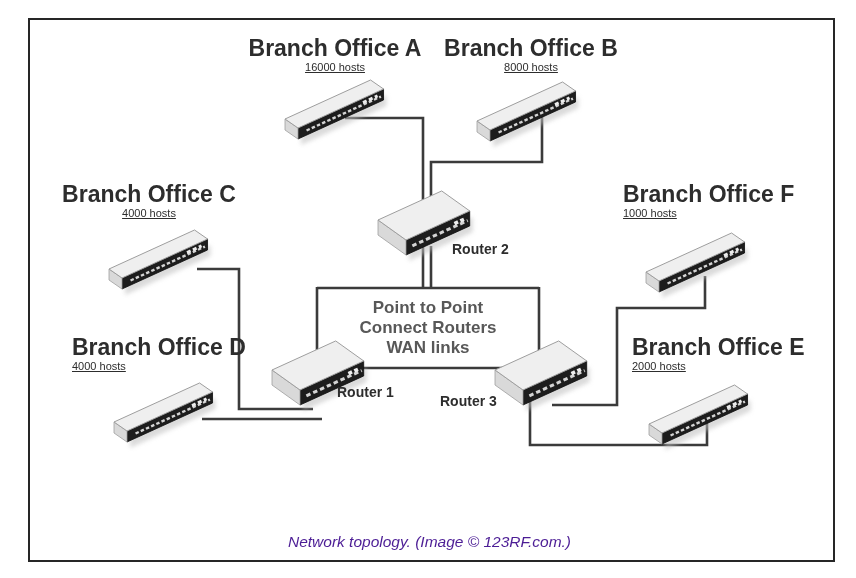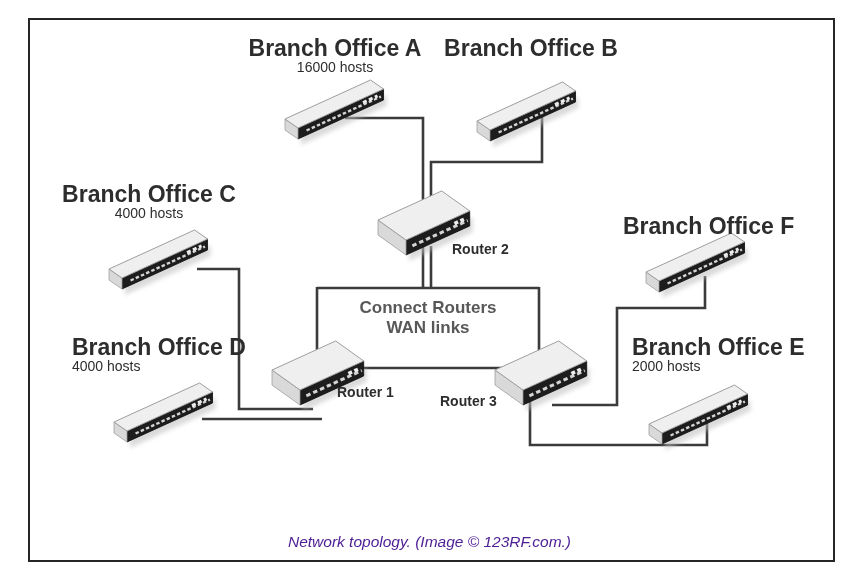--- a/index.html
+++ b/index.html
@@ -23,21 +23,21 @@
     width: 856px; height: 578px;
   }
   .node-label {
     position: absolute;
     color: #2d2d2d;
     line-height: 20px;
     white-space: nowrap;
   }
   .node-label.centered { width: 200px; text-align: center; }
   .lbl-title { font-size: 23px; font-weight: 700; }
-  .lbl-hosts { font-size: 14px; font-weight: 400; line-height: 18px; }
+  .lbl-hosts { font-size: 11px; font-weight: 400; line-height: 18px; text-decoration: underline; }
   .router-label {
     position: absolute;
     font-size: 14px; font-weight: 700;
     color: #2d2d2d;
     white-space: nowrap;
   }
   .wan-note {
     position: absolute;
     left: 328px; top: 298px;
     width: 200px;
@@ -157,43 +157,46 @@
     </g>
 </svg>
 
 <div class="node-label centered" style="left:235px; top:38px;">
   <div class="lbl-title">Branch Office A</div>
   <div class="lbl-hosts">16000 hosts</div>
 </div>
 
 <div class="node-label centered" style="left:431px; top:38px;">
   <div class="lbl-title">Branch Office B</div>
+  <div class="lbl-hosts">8000 hosts</div>
 </div>
 
 <div class="node-label centered" style="left:49px; top:184px;">
   <div class="lbl-title">Branch Office C</div>
   <div class="lbl-hosts">4000 hosts</div>
 </div>
 
 <div class="node-label" style="left:72px; top:337px;">
   <div class="lbl-title">Branch Office D</div>
   <div class="lbl-hosts">4000 hosts</div>
 </div>
 
-<div class="node-label" style="left:623px; top:184px;margin-top:32px;">
+<div class="node-label" style="left:623px; top:184px;">
   <div class="lbl-title">Branch Office F</div>
+  <div class="lbl-hosts">1000 hosts</div>
 </div>
 
 <div class="node-label" style="left:632px; top:337px;">
   <div class="lbl-title">Branch Office E</div>
   <div class="lbl-hosts">2000 hosts</div>
 </div>
 
 <div class="router-label" style="left:337px; top:384px;">Router 1</div>
 <div class="router-label" style="left:452px; top:241px;">Router 2</div>
 <div class="router-label" style="left:440px; top:393px;">Router 3</div>
 
 <div class="wan-note">
+  <div>Point to Point</div>
   <div>Connect Routers</div>
   <div>WAN links</div>
 </div>
 
 <div class="caption">Network topology. (Image © 123RF.com.)</div>
 
 </body></html>

